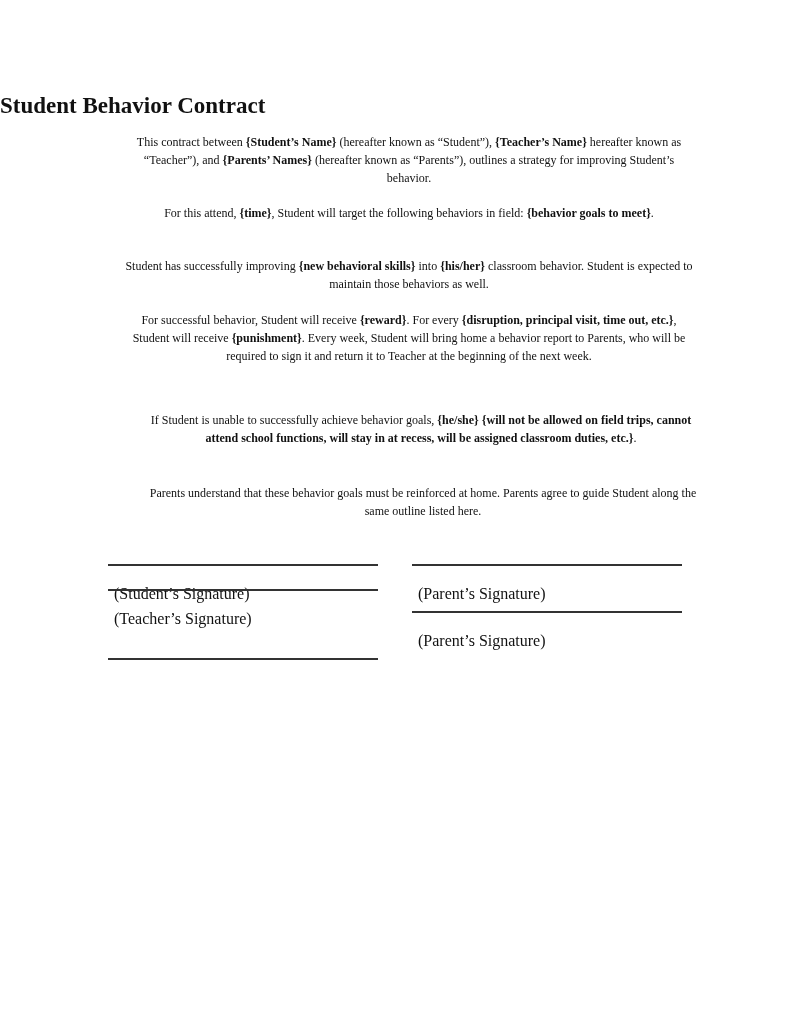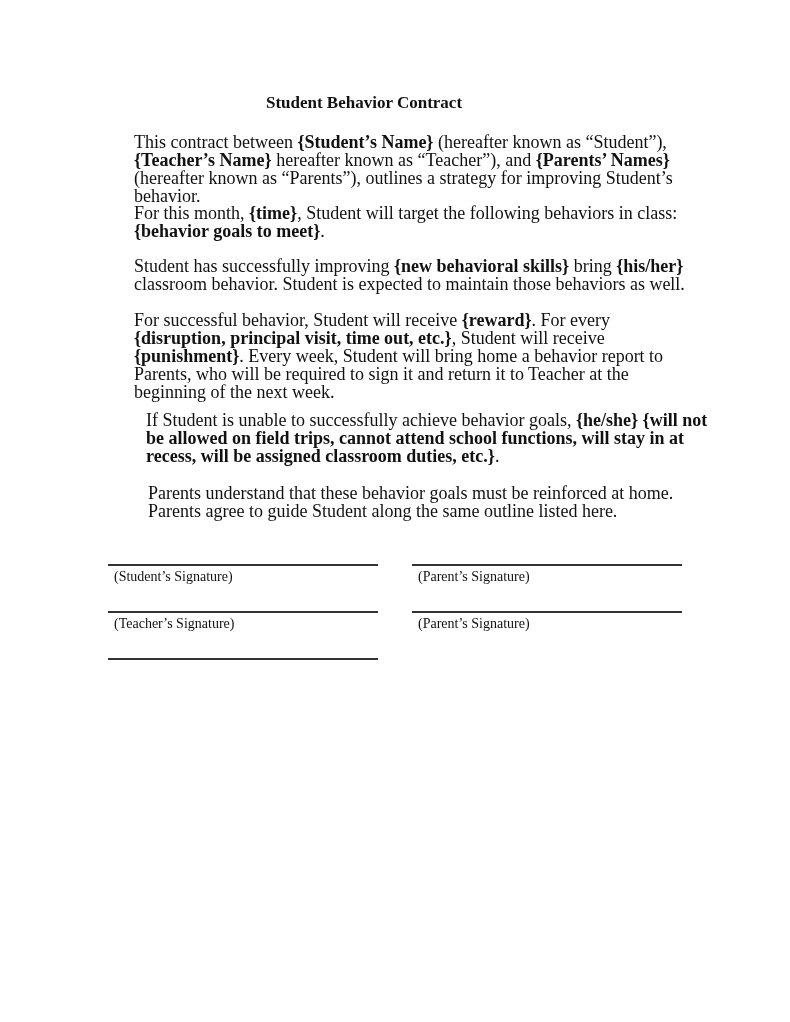--- a/index.html
+++ b/index.html
@@ -1,47 +1,47 @@
 <!DOCTYPE html>
 <html><head>
 <meta charset="utf-8">
 <style>
   html, body { margin:0; padding:0; background:#ffffff; }
   body { width:790px; height:1022px; position:relative; overflow:hidden;
          font-family:"Liberation Serif", "DejaVu Serif", serif; color:#111; }
-  .title { position:absolute; top:93px; left:0; width:728px; text-align:center;
-           font-weight:bold; font-size:17px; }
-  .para { position:absolute; left:134px; width:570px; font-size:18px; line-height:18px; }
+  .title { position:absolute; top:93px; left:0; width:728px; text-align:left;
+           font-weight:bold; font-size:23px; }
+  .para { position:absolute; left:124px; width:570px; font-size:12px; line-height:18px;text-align:center; }
   .para b { font-weight:bold; }
   .sig { position:absolute; width:270px; }
   .sig .line { height:0; border-top:2px solid #333; }
-  .sig .label { font-size:14px; margin-top:3px; padding-left:6px; }
+  .sig .label { font-size:16px; margin-top:19px; padding-left:6px; }
 </style>
 </head>
 <body>
 
 <div>
   <div class="title">Student Behavior Contract</div>
 
   <p class="para" style="top:133px;margin:0"><span>This contract between </span><b>{Student’s Name}</b><span> (hereafter known as “Student”), </span><b>{Teacher’s Name}</b><span> hereafter known as “Teacher”), and </span><b>{Parents’ Names}</b><span> (hereafter known as “Parents”), outlines a strategy for improving Student’s behavior.</span></p>
-  <p class="para" style="top:204px;margin:0"><span>For this month, </span><b>{time}</b><span>, Student will target the following behaviors in class: </span><b>{behavior goals to meet}</b><span>.</span></p>
-  <p class="para" style="top:257px;margin:0"><span>Student has successfully improving </span><b>{new behavioral skills}</b><span> bring </span><b>{his/her}</b><span> classroom behavior. Student is expected to maintain those behaviors as well.</span></p>
+  <p class="para" style="top:204px;margin:0"><span>For this attend, </span><b>{time}</b><span>, Student will target the following behaviors in field: </span><b>{behavior goals to meet}</b><span>.</span></p>
+  <p class="para" style="top:257px;margin:0"><span>Student has successfully improving </span><b>{new behavioral skills}</b><span> into </span><b>{his/her}</b><span> classroom behavior. Student is expected to maintain those behaviors as well.</span></p>
   <p class="para" style="top:311px;margin:0"><span>For successful behavior, Student will receive </span><b>{reward}</b><span>. For every </span><b>{disruption, principal visit, time out, etc.}</b><span>, Student will receive </span><b>{punishment}</b><span>. Every week, Student will bring home a behavior report to Parents, who will be required to sign it and return it to Teacher at the beginning of the next week.</span></p>
   <p class="para" style="top:399px;margin:12px"><span>If Student is unable to successfully achieve behavior goals, </span><b>{he/she}</b><span> </span><b>{will not be allowed on field trips, cannot attend school functions, will stay in at recess, will be assigned classroom duties, etc.}</b><span>.</span></p>
   <p class="para" style="top:470px;margin:14px"><span>Parents understand that these behavior goals must be reinforced at home. Parents agree to guide Student along the same outline listed here.</span></p>
 
   <div class="sig" style="left:108px;top:564px">
     <div class="line"></div>
     <div class="label">(Student’s Signature)</div>
   </div>
   <div class="sig" style="left:412px;top:564px">
     <div class="line"></div>
     <div class="label">(Parent’s Signature)</div>
   </div>
-  <div class="sig" style="left:108px;top:611px">
+  <div class="sig" style="left:108px;top:589px">
     <div class="line"></div>
     <div class="label">(Teacher’s Signature)</div>
   </div>
   <div class="sig" style="left:412px;top:611px">
     <div class="line"></div>
     <div class="label">(Parent’s Signature)</div>
   </div>
   <div class="sig" style="left:108px;top:658px">
     <div class="line"></div>
   </div>

